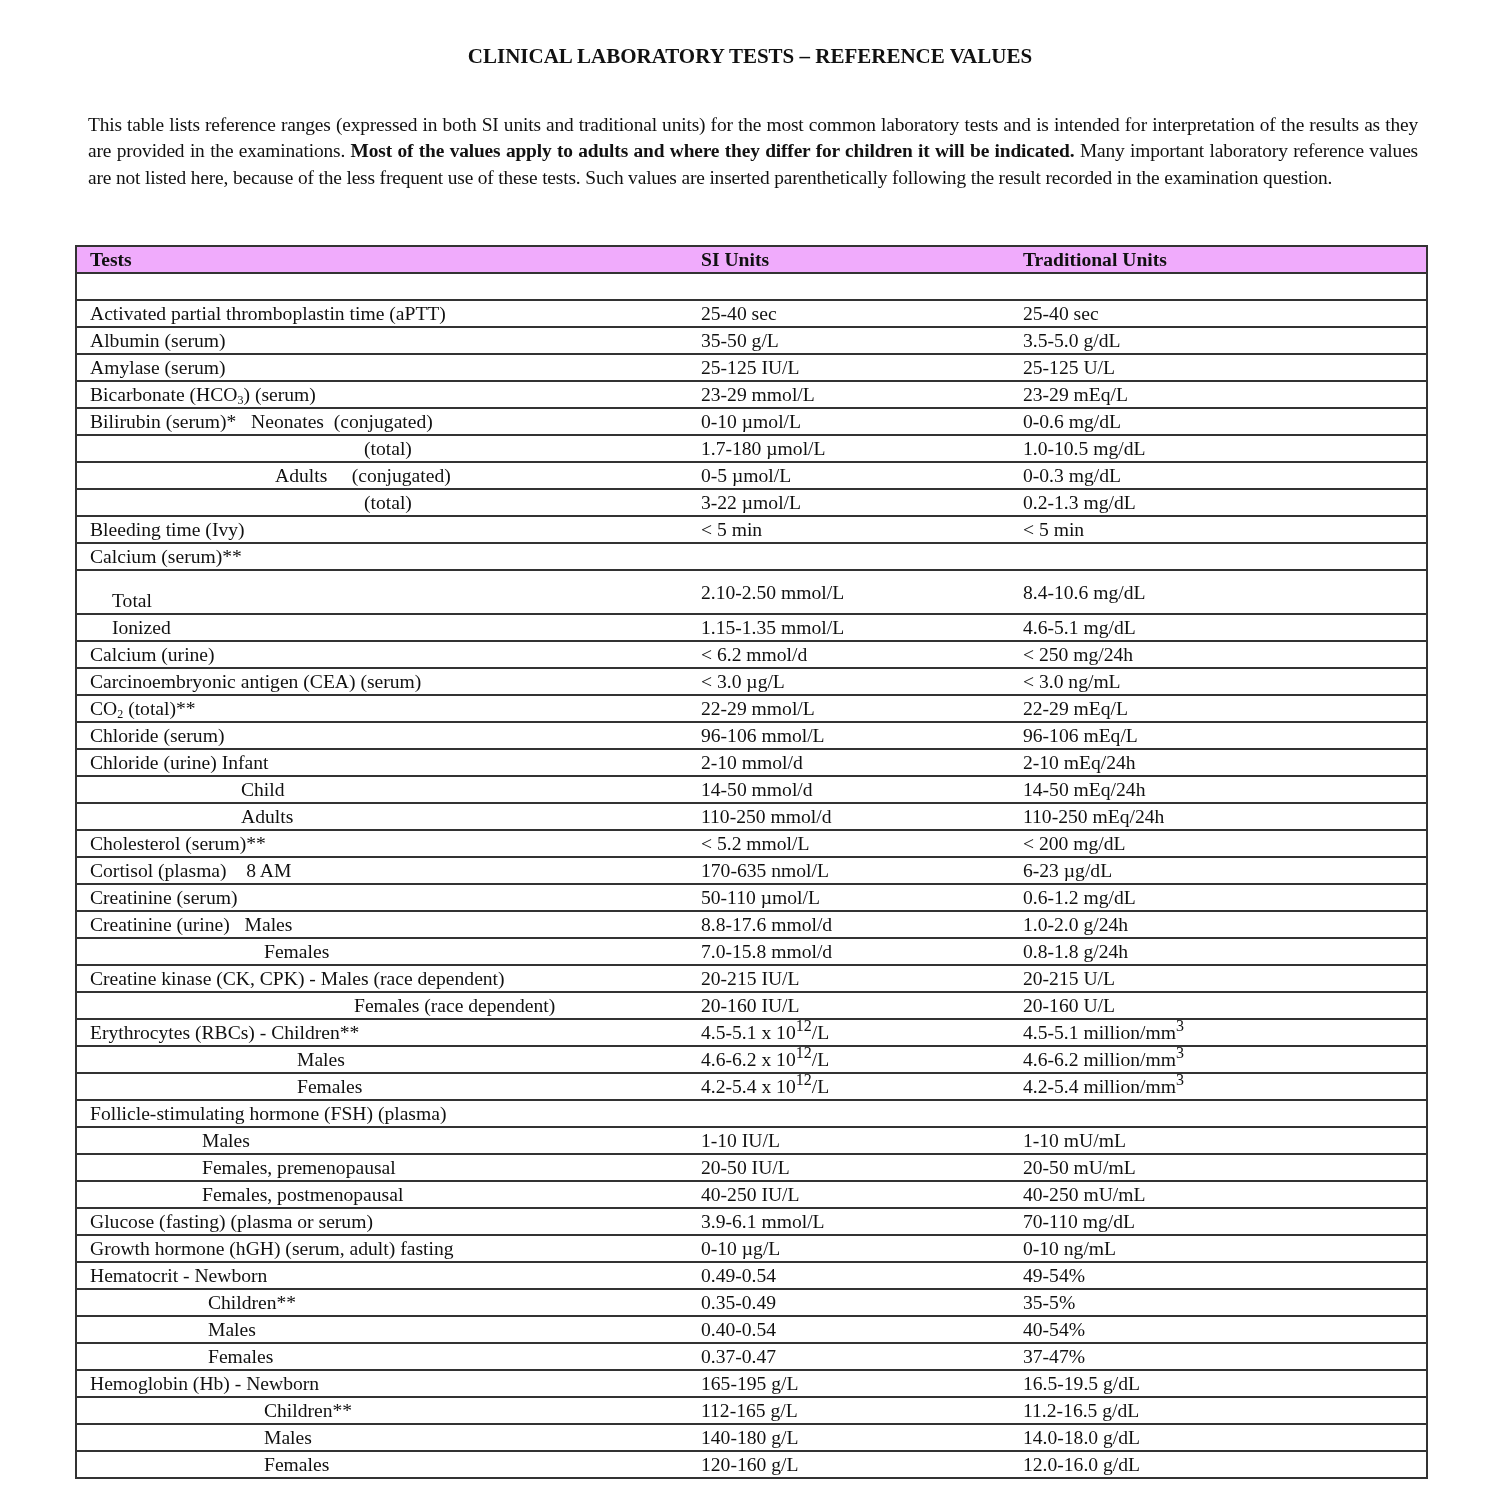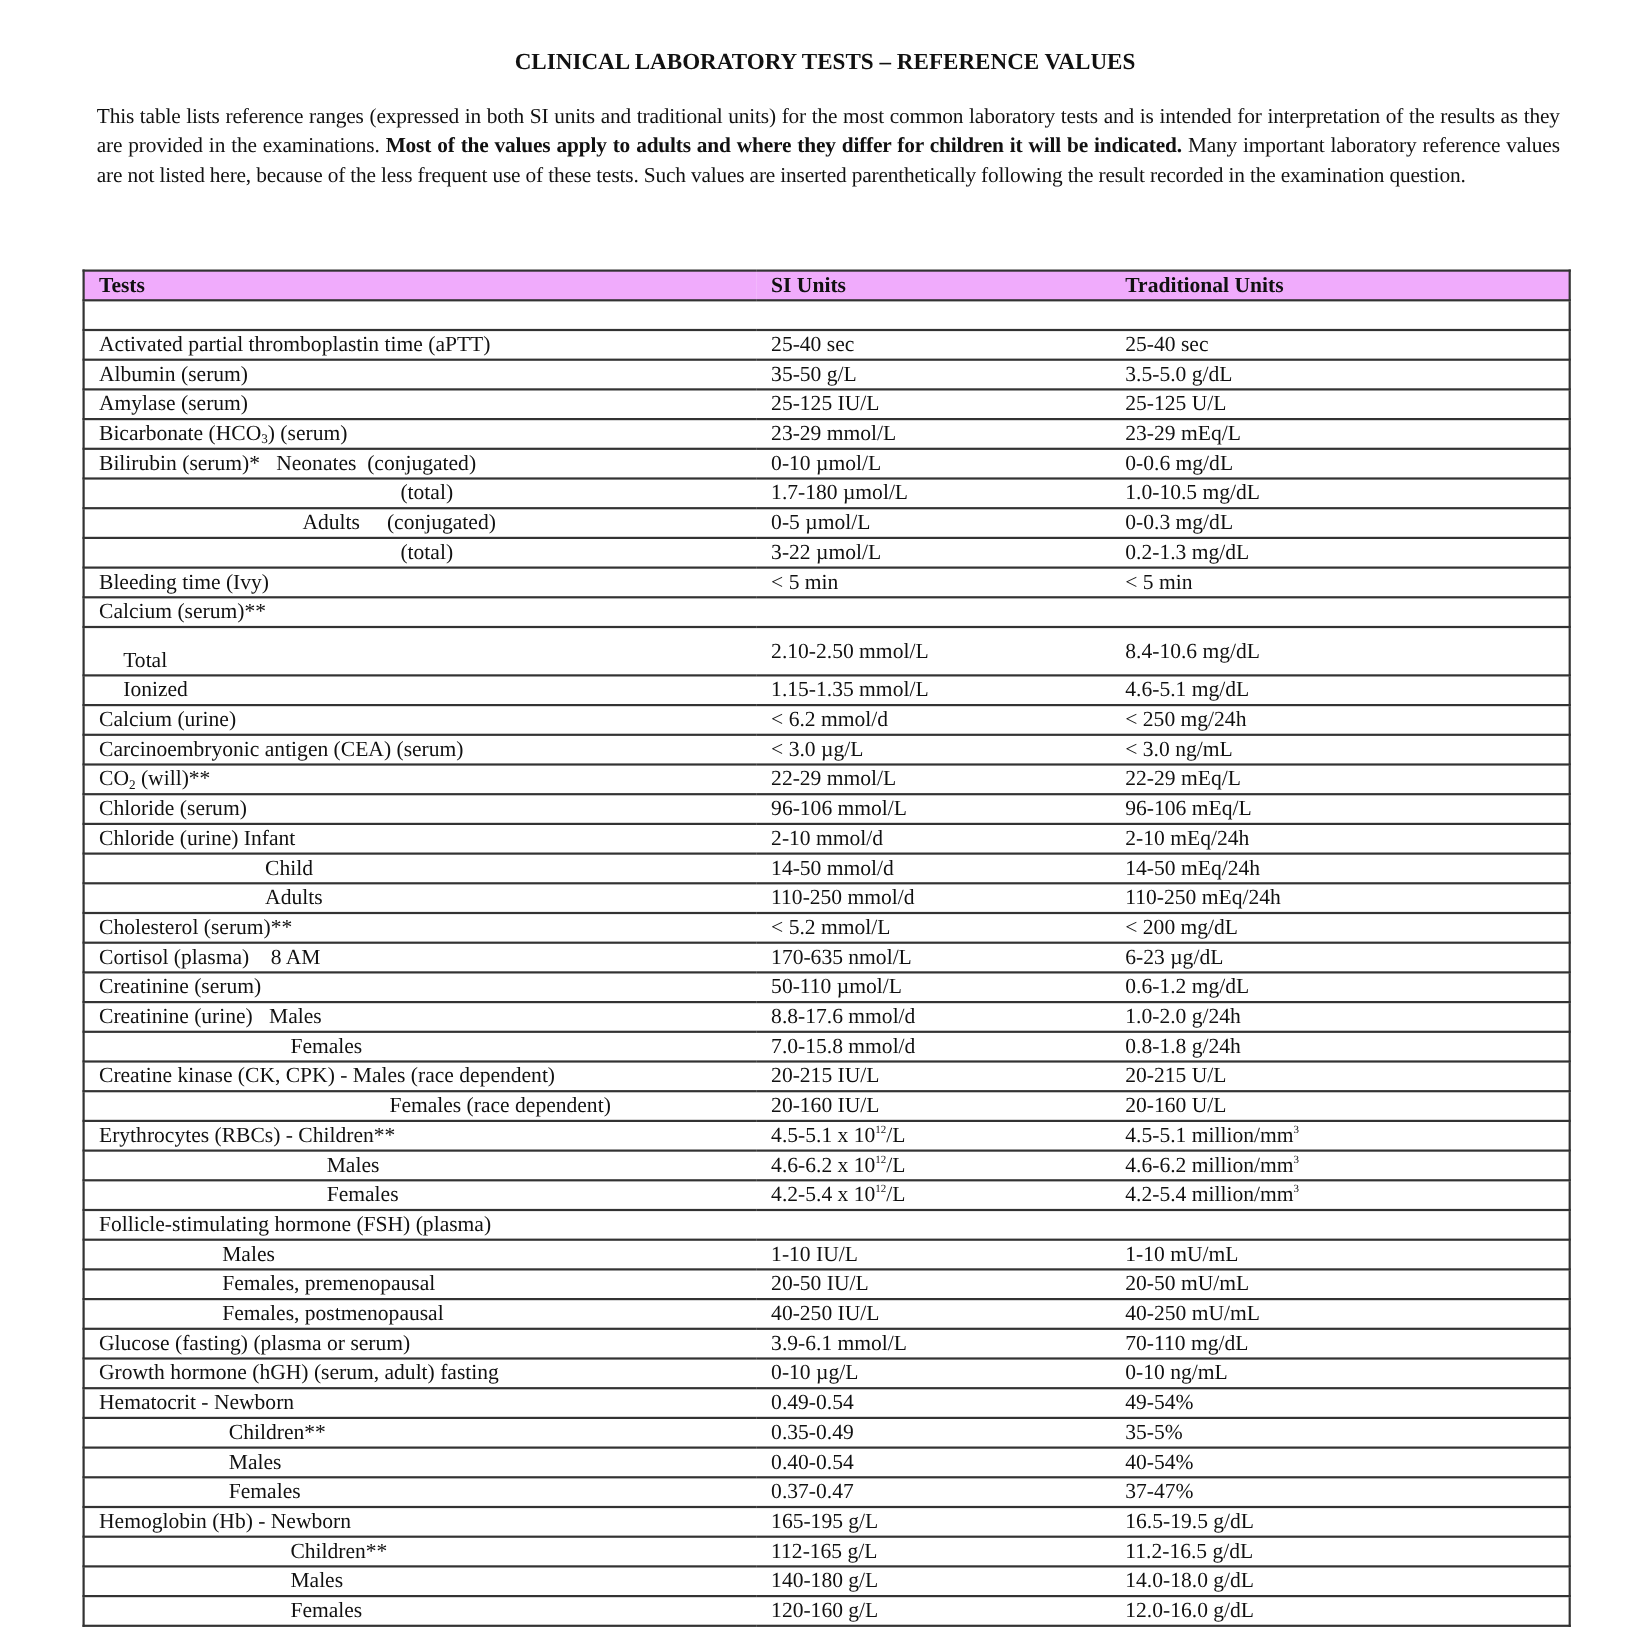--- a/index.html
+++ b/index.html
@@ -5,21 +5,21 @@
   html, body { margin: 0; padding: 0; background: #ffffff; }
   body {
     width: 1500px; height: 1500px; overflow: hidden; position: relative;
     font-family: "Liberation Serif", "DejaVu Serif", serif; color: #111111;
   }
   .title {
     position: absolute; left: 0; top: 44px; width: 1500px; text-align: center;
     font-weight: bold; font-size: 21px; letter-spacing: 0px;
   }
   .intro {
-    position: absolute; left: 88px; top: 94px; width: 1330px;
+    position: absolute; left: 88px; top: 112px; width: 1330px;
     font-size: 19.4px; line-height: 26.3px; text-align: justify; letter-spacing: -0.15px;
   }
   .intro b { font-weight: bold; }
   table.ref {
     position: absolute; left: 75px; top: 245px; width: 1351px;
     border-collapse: collapse; table-layout: fixed;
     font-size: 19.6px;
   }
   table.ref col.c1 { width: 612px; }
   table.ref col.c2 { width: 322px; }
@@ -27,21 +27,21 @@
   table.ref td, table.ref th {
     height: 25px; padding: 0 0 0 13px; line-height: 25px;
     border-top: 2px solid #333333; border-bottom: 2px solid #333333;
     text-align: left; white-space: nowrap; overflow: visible; vertical-align: middle;
   }
   table.ref td.c1, table.ref th.c1 { border-left: 2px solid #333333; }
   table.ref td.c3, table.ref th.c3 { border-right: 2px solid #333333; }
   table.ref thead th { background: #f0abfc; font-weight: bold; }
   .ind { display: inline-block; }
   sub { font-size: 12px; vertical-align: -3px; line-height: 0; }
-  sup { font-size: 10px; vertical-align: 8px; line-height: 0; }
+  sup { font-size: 16px; vertical-align: 8px; line-height: 0; }
 </style>
 </head>
 <body>
 
 <div class="title">CLINICAL LABORATORY TESTS – REFERENCE VALUES</div>
 
 <div class="intro"><span>This table lists reference ranges (expressed in both SI units and traditional units) for the most common laboratory tests and is intended for interpretation of the results as they are provided in the examinations. </span><b>Most of the values apply to adults and where they differ for children it will be indicated.</b><span> Many important laboratory reference values are not listed here, because of the less frequent use of these tests. Such values are inserted parenthetically following the result recorded in the examination question.</span></div>
 
 <table class="ref">
   <colgroup>
@@ -126,21 +126,21 @@
         <td class="c1"><span class="ind" style="padding-left: 0px; white-space: pre;"><span>Calcium (urine)</span></span></td>
         <td class="c2"><span>&lt; 6.2 mmol/d</span></td>
         <td class="c3"><span>&lt; 250 mg/24h</span></td>
       </tr>
       <tr>
         <td class="c1"><span class="ind" style="padding-left: 0px; white-space: pre;"><span>Carcinoembryonic antigen (CEA) (serum)</span></span></td>
         <td class="c2"><span>&lt; 3.0 µg/L</span></td>
         <td class="c3"><span>&lt; 3.0 ng/mL</span></td>
       </tr>
       <tr>
-        <td class="c1"><span class="ind" style="padding-left: 0px; white-space: pre;"><span>CO</span><sub>2</sub><span> (will)**</span></span></td>
+        <td class="c1"><span class="ind" style="padding-left: 0px; white-space: pre;"><span>CO</span><sub>2</sub><span> (total)**</span></span></td>
         <td class="c2"><span>22-29 mmol/L</span></td>
         <td class="c3"><span>22-29 mEq/L</span></td>
       </tr>
       <tr>
         <td class="c1"><span class="ind" style="padding-left: 0px; white-space: pre;"><span>Chloride (serum)</span></span></td>
         <td class="c2"><span>96-106 mmol/L</span></td>
         <td class="c3"><span>96-106 mEq/L</span></td>
       </tr>
       <tr>
         <td class="c1"><span class="ind" style="padding-left: 0px; white-space: pre;"><span>Chloride (urine) Infant</span></span></td>

